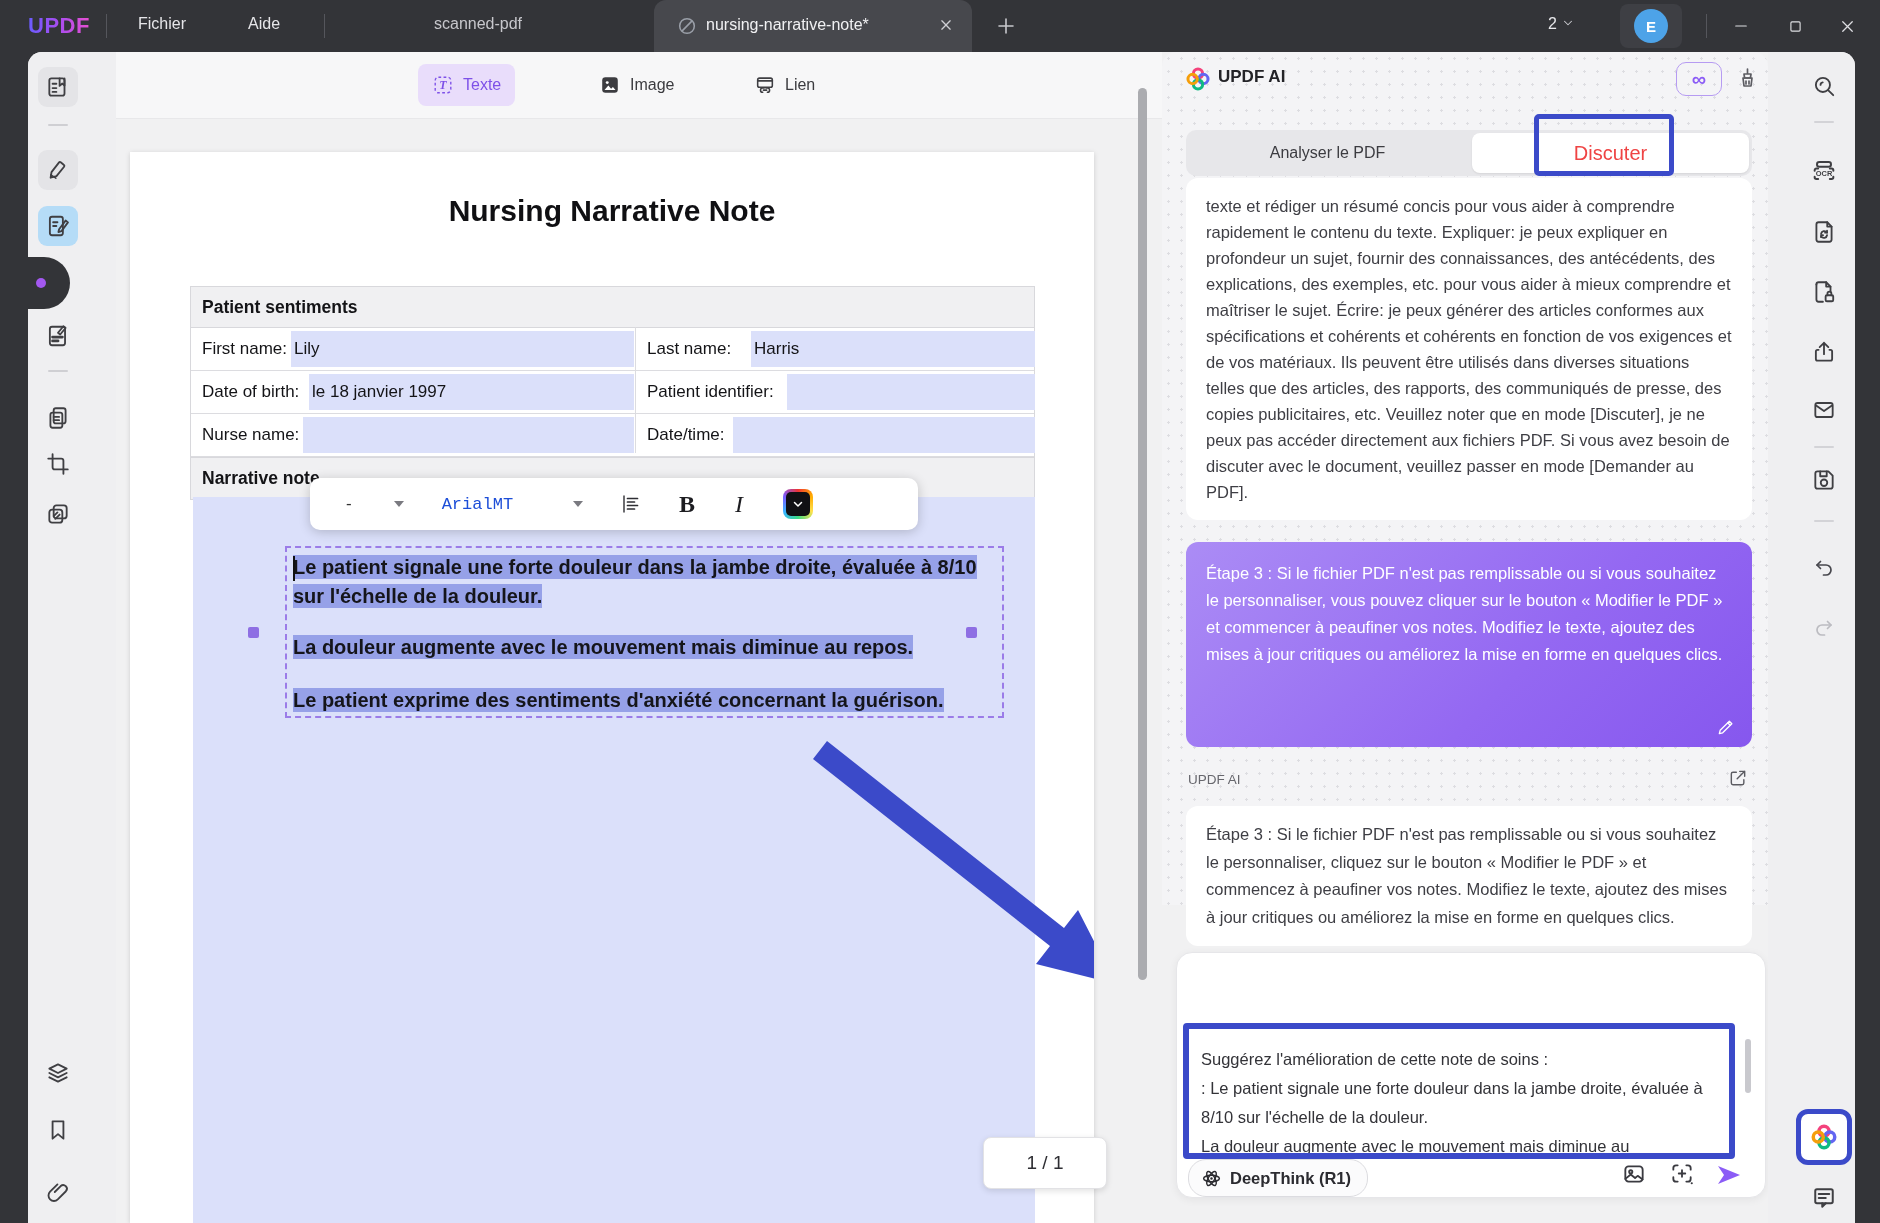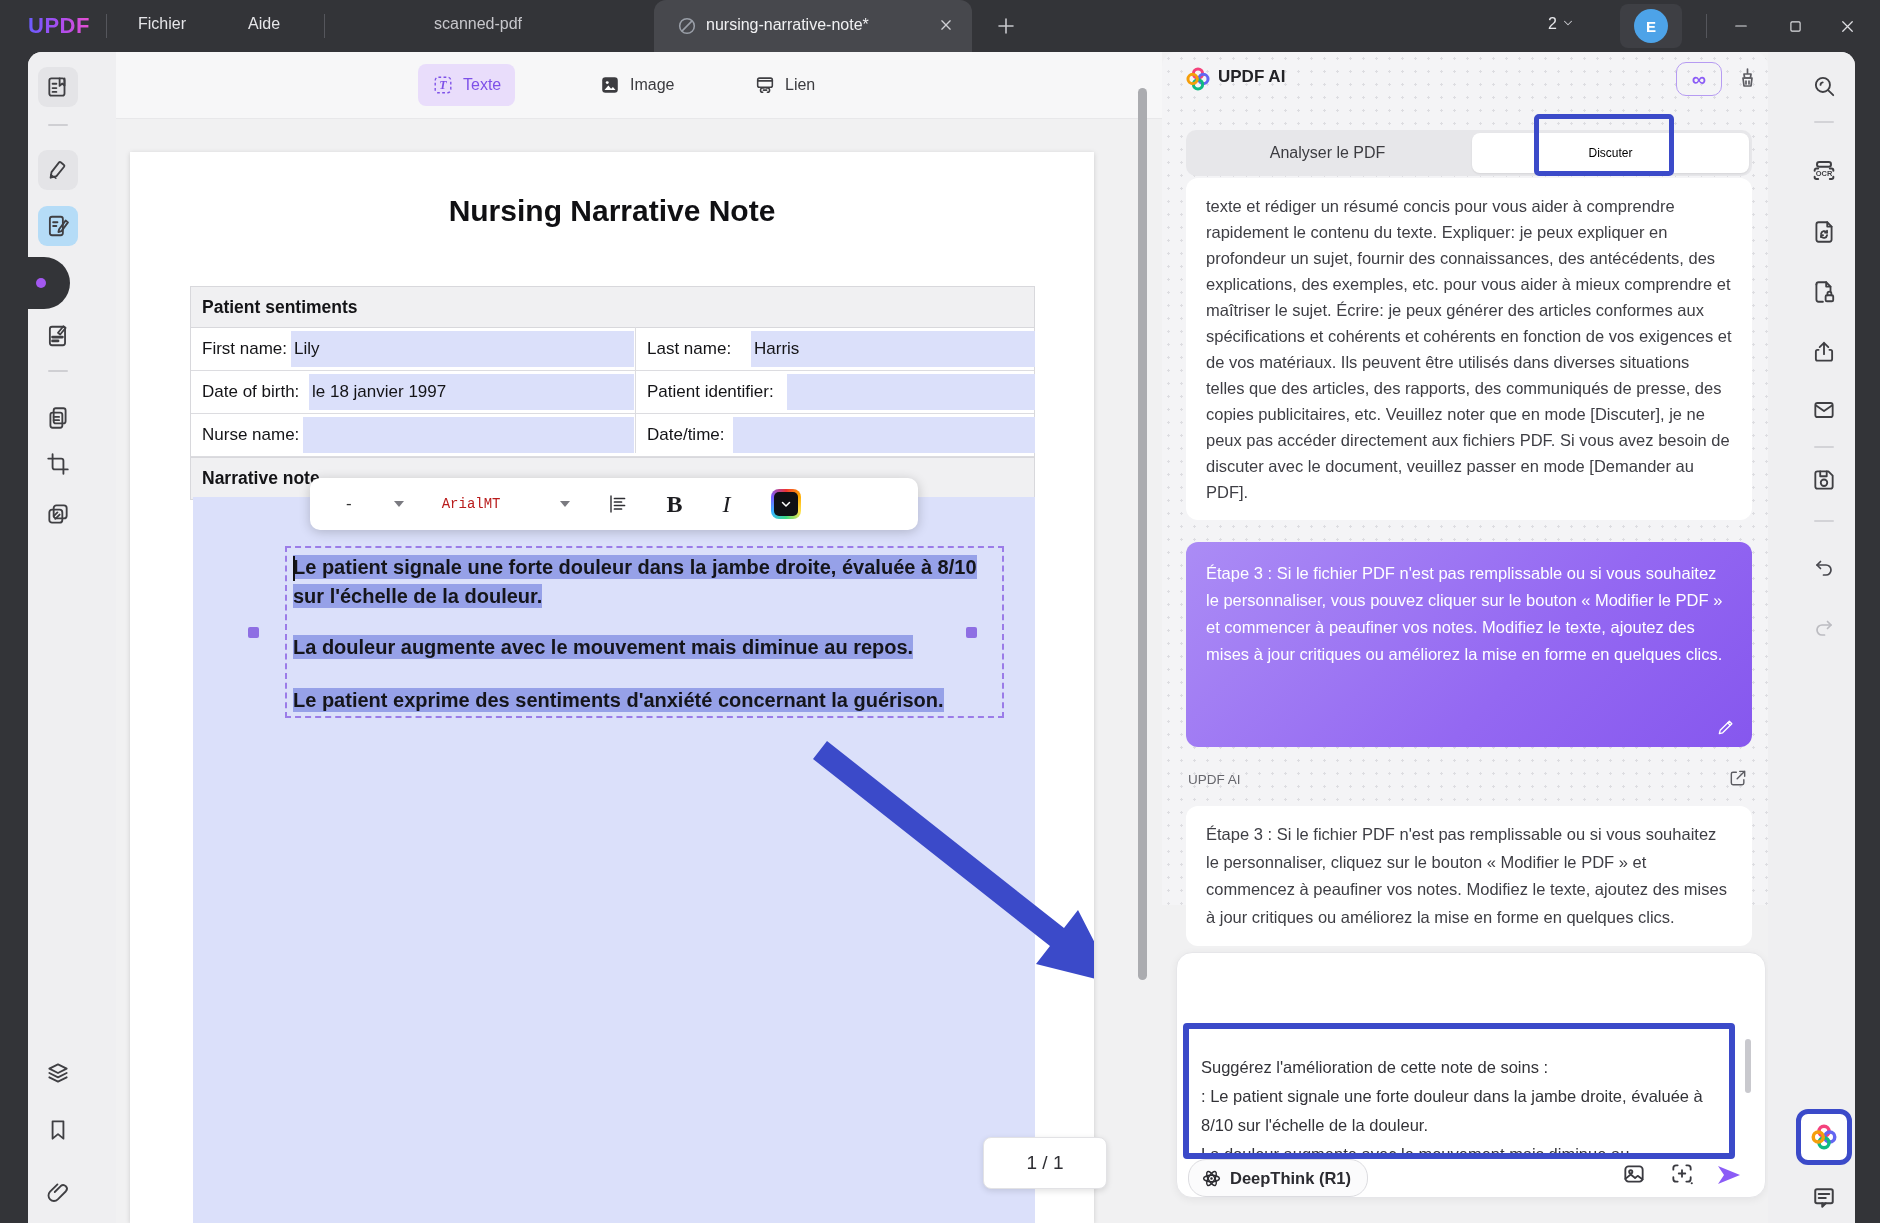--- a/index.html
+++ b/index.html
@@ -85,35 +85,35 @@
   .ai{position:absolute;left:1134px;top:0;width:606px;height:853px;border-radius:14px 14px 0 0;
       background-color:#f4f4f6;
       background-image:radial-gradient(circle,#dddde1 1.1px,transparent 1.3px);background-size:13px 13px;}
   .ai-title{position:absolute;left:56px;top:15px;font-size:17px;font-weight:700;color:#232327;}
   .inf-badge{position:absolute;left:514px;top:10px;width:46px;height:34px;border:1.6px solid #b69bf2;border-radius:10px;
              box-sizing:border-box;display:flex;align-items:center;justify-content:center;
              color:#8b5cf6;font-size:20px;font-weight:700;}
   .tabs{position:absolute;left:24px;top:78px;width:566px;height:46px;background:#e7e7ea;border-radius:10px;}
   .tab-l{position:absolute;left:0;top:0;width:283px;height:46px;line-height:46px;text-align:center;font-size:16px;color:#3c3c41;}
   .tab-r{position:absolute;left:286px;top:3px;width:277px;height:40px;background:#fff;border-radius:8px;
-         line-height:40px;text-align:center;font-size:12px;color:#000000;box-shadow:0 1px 2px rgba(0,0,0,.08);}
+         line-height:40px;text-align:center;font-size:20px;color:#ef4444;box-shadow:0 1px 2px rgba(0,0,0,.08);}
   .anno{border:5px solid #3b4ac9;box-sizing:border-box;border-radius:5px;z-index:9;}
   .bubble{position:absolute;left:24px;width:566px;background:#fff;border-radius:12px;box-sizing:border-box;
           font-size:16.5px;line-height:26px;color:#3e3e44;padding:15px 20px;}
   .bubble.purple{background:linear-gradient(135deg,#ab8cf5 0%,#9468f2 60%,#8657ee 100%);color:#fff;line-height:27px;
                  padding:18px 20px 52px 20px;}
   .ai-sender{position:absolute;left:26px;top:720px;font-size:13.5px;color:#67676d;}
   .card{position:absolute;left:14px;top:900px;width:590px;height:246px;background:#fff;border:1px solid #e6e6e9;
         border-radius:16px;box-sizing:border-box;box-shadow:0 2px 8px rgba(0,0,0,.06);}
   .card-head{position:absolute;left:0;top:0;width:100%;height:54px;border-bottom:1px solid #ededf0;box-sizing:border-box;}
   .inciter{position:absolute;left:56px;top:16px;font-size:16px;color:#2c2c30;}
   .dots4{position:absolute;left:22px;top:15px;width:24px;height:24px;}
   .dots4 i{position:absolute;width:10px;height:10px;border-radius:50%;}
   .prompt-box{position:absolute;left:6px;top:70px;width:552px;height:136px;border:6px solid #3b4ac9;border-radius:4px;
-              box-sizing:border-box;padding:24px 12px;font-size:16.5px;line-height:29px;color:#333338;
+              box-sizing:border-box;padding:16px 12px;font-size:16.5px;line-height:29px;color:#333338;
               white-space:pre-wrap;overflow:hidden;}
   .card-scroll{position:absolute;left:568px;top:86px;width:6px;height:54px;background:#c9c9ce;border-radius:3px;}
   .model-pill{position:absolute;left:11px;top:206px;height:36px;padding:0 16px 0 12px;border:1px solid #dcdce0;
               border-radius:18px;background:#fbfbfc;display:flex;align-items:center;gap:8px;
               font-size:16.5px;font-weight:700;color:#2b2b30;}
 
   
   .rsb{position:absolute;left:1740px;top:0;width:87px;height:1171px;background:#efeff1;}
   .rsb-btn{position:absolute;left:38px;width:36px;height:36px;display:flex;align-items:center;justify-content:center;}
   .rsb-div{position:absolute;left:46px;width:20px;height:2px;background:#d3d3d7;border-radius:1px;}
@@ -320,21 +320,21 @@
           <p class="npara"><span>Le patient signale une forte douleur dans la jambe droite, évaluée à 8/10 sur l'échelle de la douleur.</span></p>
           <p class="npara" style="margin-bottom:24px"><span>La douleur augmente avec le mouvement mais diminue au repos.</span></p>
           <p class="npara"><span>Le patient exprime des sentiments d'anxiété concernant la guérison.</span></p>
         </div>
         <div class="handle" style="left:118px;top:475px"></div>
         <div class="handle" style="left:836px;top:475px"></div>
 
         <div class="fmtbar">
           <span style="margin-left:36px;font-size:17px;color:#333">-</span>
           <span class="fchev" style="margin-left:42px"></span>
-          <span style="margin-left:38px;font-size:14px;color:#b91c1c;font-family:'Liberation Mono',monospace">ArialMT</span>
+          <span style="margin-left:38px;font-size:17px;color:#1d4ed8;font-family:'Liberation Mono',monospace">ArialMT</span>
           <span class="fchev" style="margin-left:60px"></span>
           <span style="margin-left:36px">
             <svg class="s" width="24" height="24" viewBox="0 0 24 24" style="stroke:#2e2e33">
                 <path d="M5 4v16" style="stroke-width:1.4"></path>
                 <path d="M8.5 6.5h10M8.5 10h7M8.5 13.5h10M8.5 17h7"></path>
               </svg>
           </span>
           <span style="margin-left:36px;font-family:'Liberation Serif',serif;font-size:24px;font-weight:700;color:#1d1d21">B</span>
           <span style="margin-left:40px;font-family:'Liberation Serif',serif;font-size:24px;font-style:italic;color:#1d1d21">I</span>
           <span class="swatch" style="margin-left:40px">

